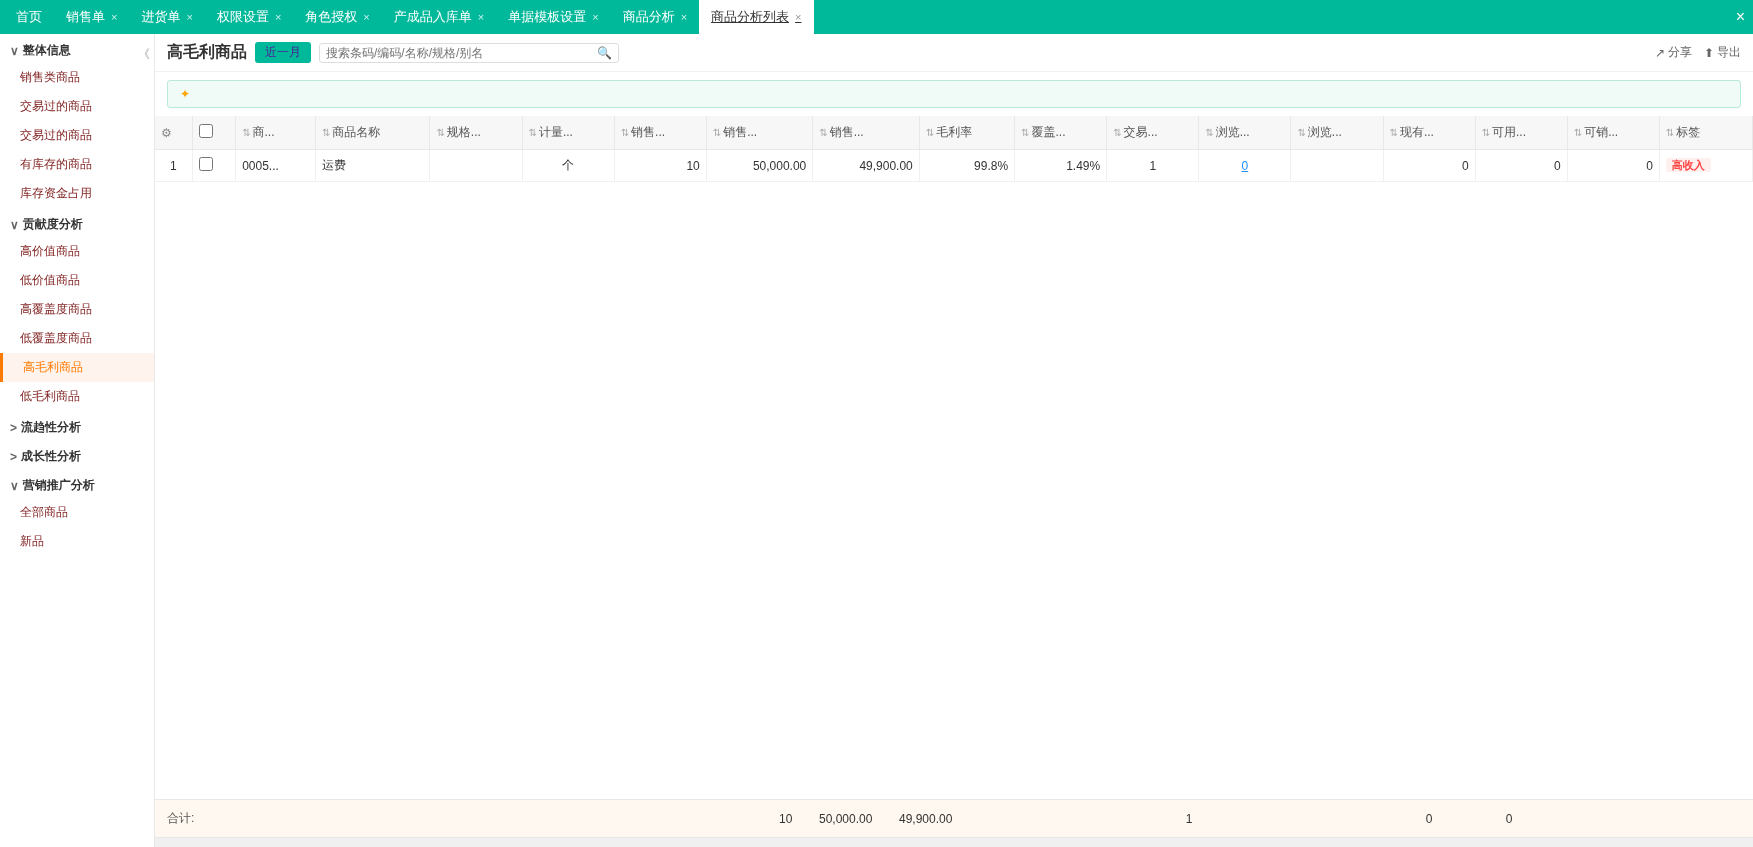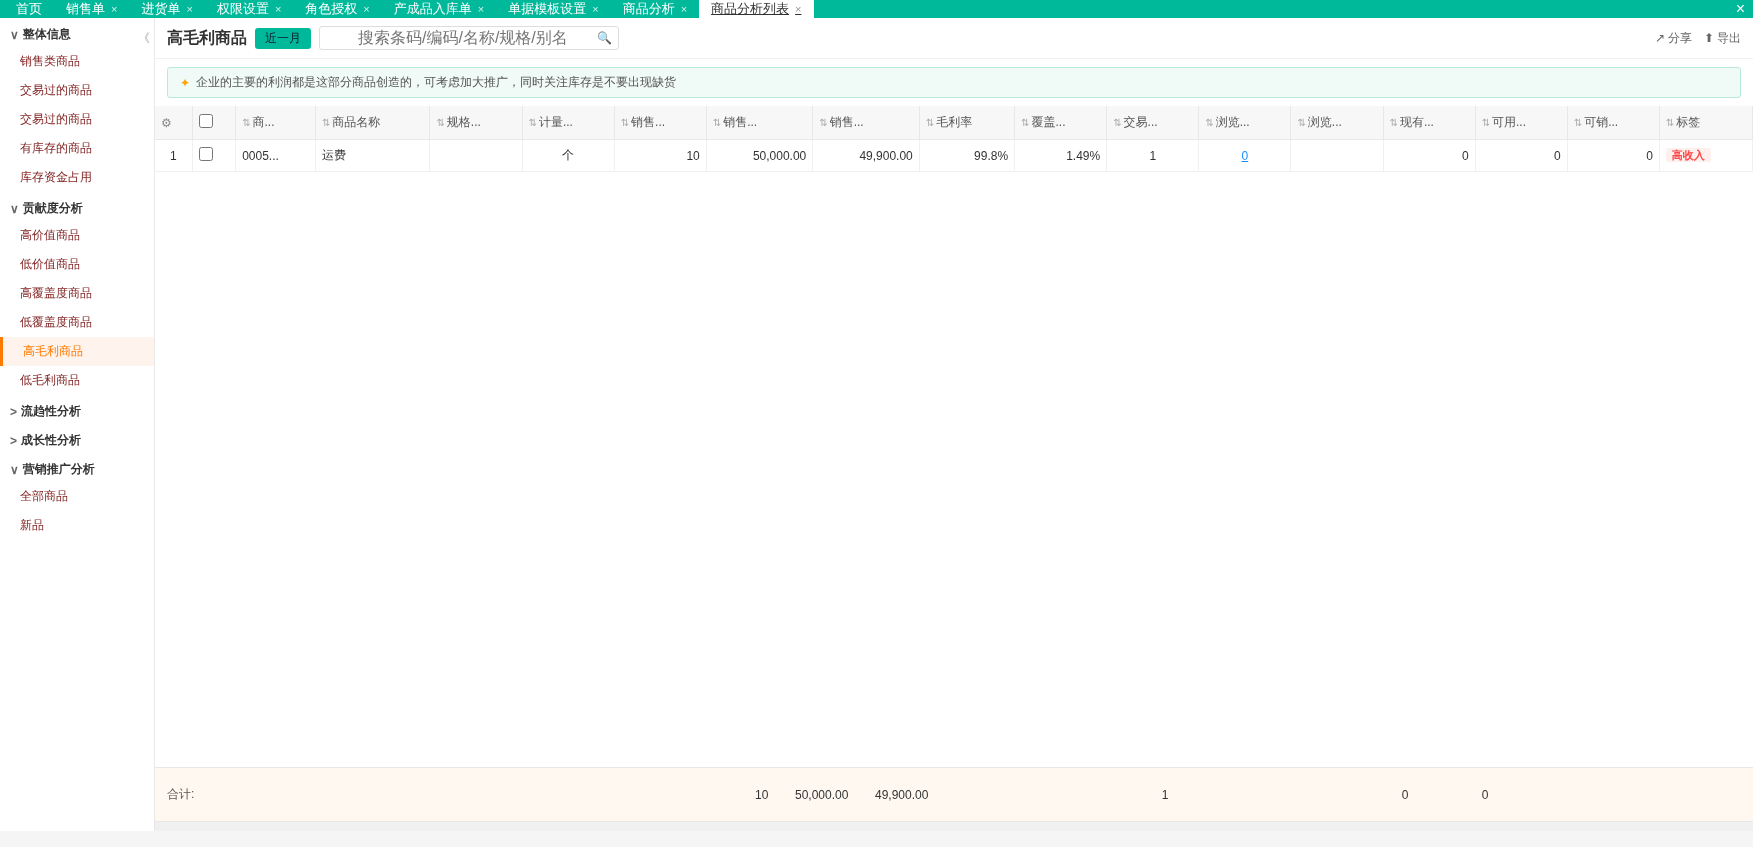--- a/index.html
+++ b/index.html
@@ -3,21 +3,21 @@
   <meta charset="utf-8">
   <style>
     * { box-sizing: border-box; margin: 0; padding: 0; font-family: 'Microsoft YaHei', Arial, sans-serif; font-size: 12px; }
     body { background: #f5f5f5; overflow: hidden; }
 
     
     .top-nav {
       background: #00b99a;
       display: flex;
       align-items: center;
-      height: 18px;
+      height: 34px;
       padding: 0 4px;
       position: relative;
     }
     .top-nav .nav-item {
       color: #fff;
       padding: 0 12px;
       height: 34px;
       display: flex;
       align-items: center;
       cursor: pointer;
@@ -110,43 +110,42 @@
       border-bottom: 1px solid #f0f0f0;
       gap: 8px;
     }
     .content-title {
       font-size: 16px;
       font-weight: bold;
       color: #333;
     }
     .period-btn {
       background: #00b99a;
-      color: #0f172a;
+      color: #4c1d95;
       border: none;
       padding: 2px 10px;
       border-radius: 3px;
       cursor: pointer;
       font-size: 12px;
     }
     .search-box {
       display: flex;
       align-items: center;
       border: 1px solid #ddd;
       border-radius: 3px;
       padding: 2px 6px;
       flex: 1;
       max-width: 300px;
     }
     .search-box input {
       border: none;
       outline: none;
-      font-size: 16px;
+      font-size: 12px;
       width: 100%;
       color: #a16207;
-      margin-left: 32px;
     }
     .search-icon { color: #999; cursor: pointer; }
     .header-actions {
       margin-left: auto;
       display: flex;
       gap: 12px;
     }
     .action-btn {
       display: flex;
       align-items: center;
@@ -219,23 +218,24 @@
     .link-style { color: #1890ff; text-decoration: underline; cursor: pointer; }
     td.num { text-align: right; }
     td.center { text-align: center; }
 
     
     .footer-totals {
       background: #fff8f0;
       border-top: 1px solid #e8e8e8;
       display: flex;
       align-items: center;
-      padding: 18px 12px;
+      padding: 10px 12px;
       font-size: 12px;
       color: #333;
+      gap: 24px;
     }
     .footer-totals .label { color: #555; margin-right: 20px; }
     .footer-cell {
       padding: 0 6px;
       min-width: 80px;
       text-align: right;
     }
 
     
     .scroll-bar-area {
@@ -320,21 +320,20 @@
         </div>
         <div class="action-btn">
           <span>⬆</span>
           <span>导出</span>
         </div>
       </div>
     </div>
 
     <div class="info-banner">
       <span class="star-icon">✦</span>
-      <span>企业的主要的利润都是这部分商品创造的，可考虑加大推广，同时关注库存是不要出现缺货</span>
     </div>
 
     <div class="table-wrapper">
       <table>
         <thead>
           <tr>
 
           <th><span style="cursor:pointer;color:#888;">⚙</span></th>
               <th><input type="checkbox" class="cb" style=""></th>
               <th><span class="col-sort">⇅</span><span>商...</span></th>

